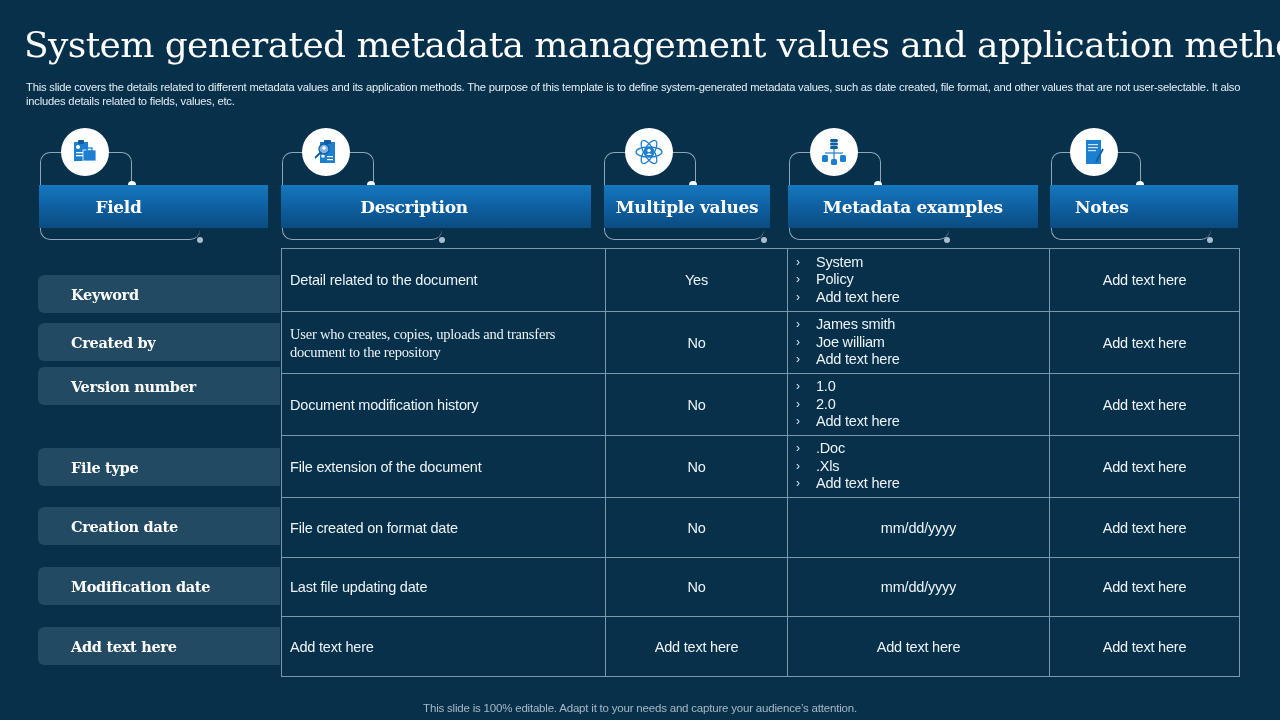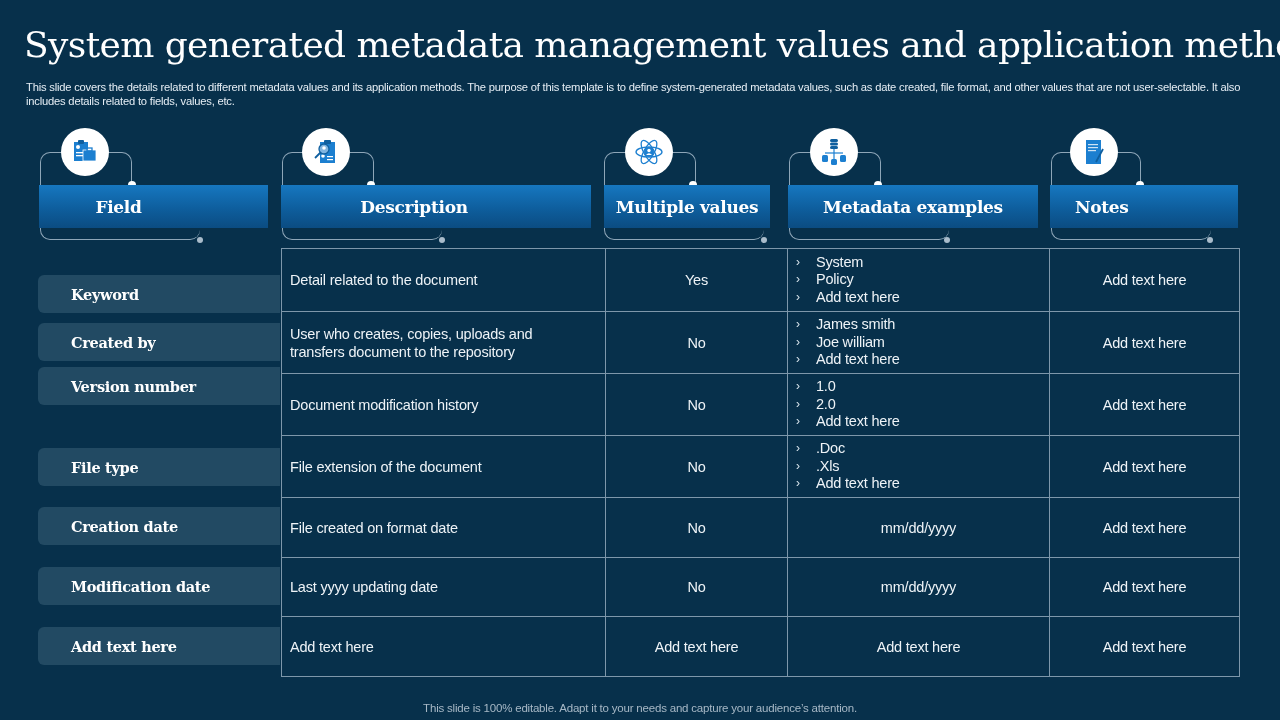--- a/index.html
+++ b/index.html
@@ -188,21 +188,21 @@
             </li>
           <li>
               <span class="chev">›</span>
               <span>Add text here</span>
             </li>
         </ul>
       </td>
       <td class="center">Add text here</td>
     </tr>
     <tr style="height:62px;">
-      <td class="desc" style="padding-right:28px;">User who creates, copies, uploads and transfers document to the repository</td>
+      <td class="desc" style="padding-right:28px;font-family:Liberation Serif, serif;">User who creates, copies, uploads and transfers document to the repository</td>
       <td class="center">No</td>
       <td class="list">
         <ul class="bullets">
           <li>
               <span class="chev">›</span>
               <span>James smith</span>
             </li>
           <li>
               <span class="chev">›</span>
               <span>Joe william</span>
@@ -257,21 +257,21 @@
       </td>
       <td class="center">Add text here</td>
     </tr>
     <tr style="height:60px;">
       <td class="desc">File created on format date</td>
       <td class="center">No</td>
       <td class="center">mm/dd/yyyy</td>
       <td class="center">Add text here</td>
     </tr>
     <tr style="height:59px;">
-      <td class="desc">Last yyyy updating date</td>
+      <td class="desc">Last file updating date</td>
       <td class="center">No</td>
       <td class="center">mm/dd/yyyy</td>
       <td class="center">Add text here</td>
     </tr>
     <tr style="height:60px;">
       <td class="desc">Add text here</td>
       <td class="center">Add text here</td>
       <td class="center">Add text here</td>
       <td class="center">Add text here</td>
     </tr>

